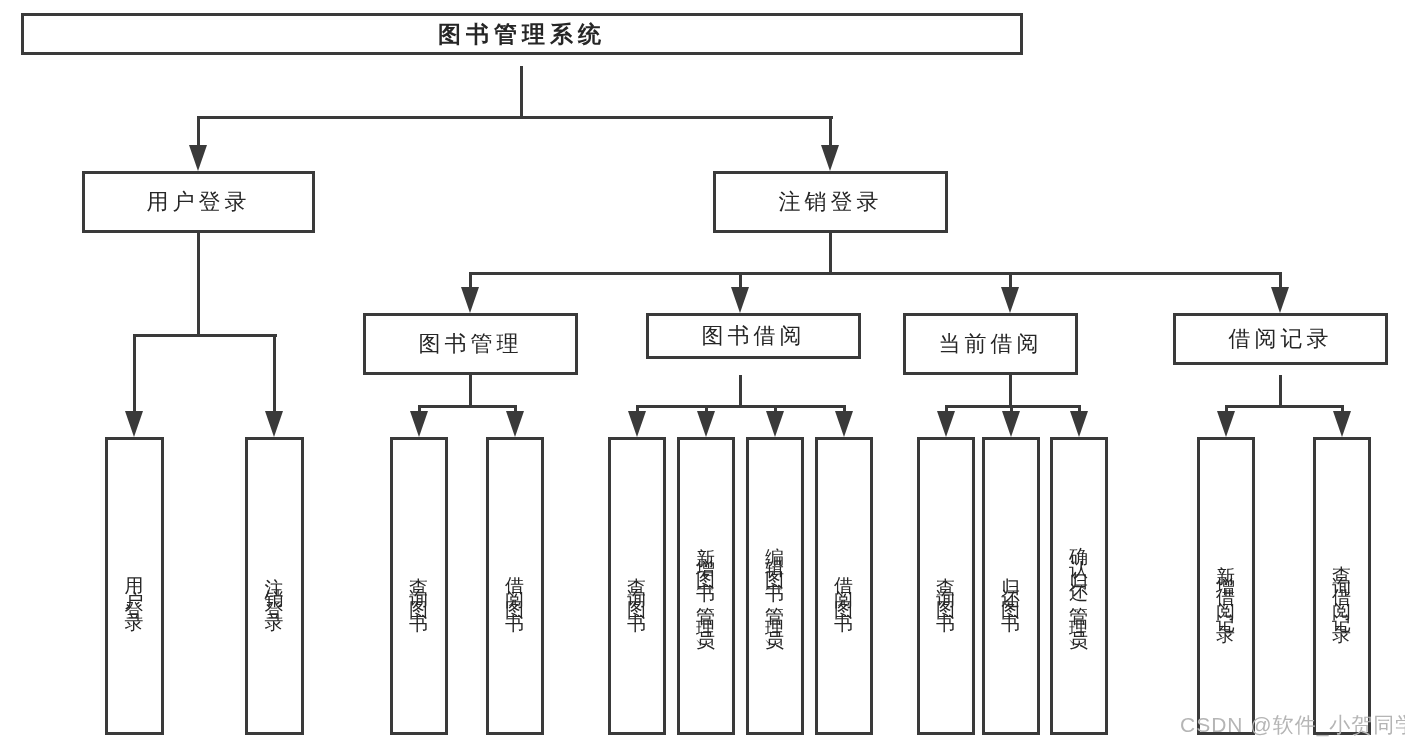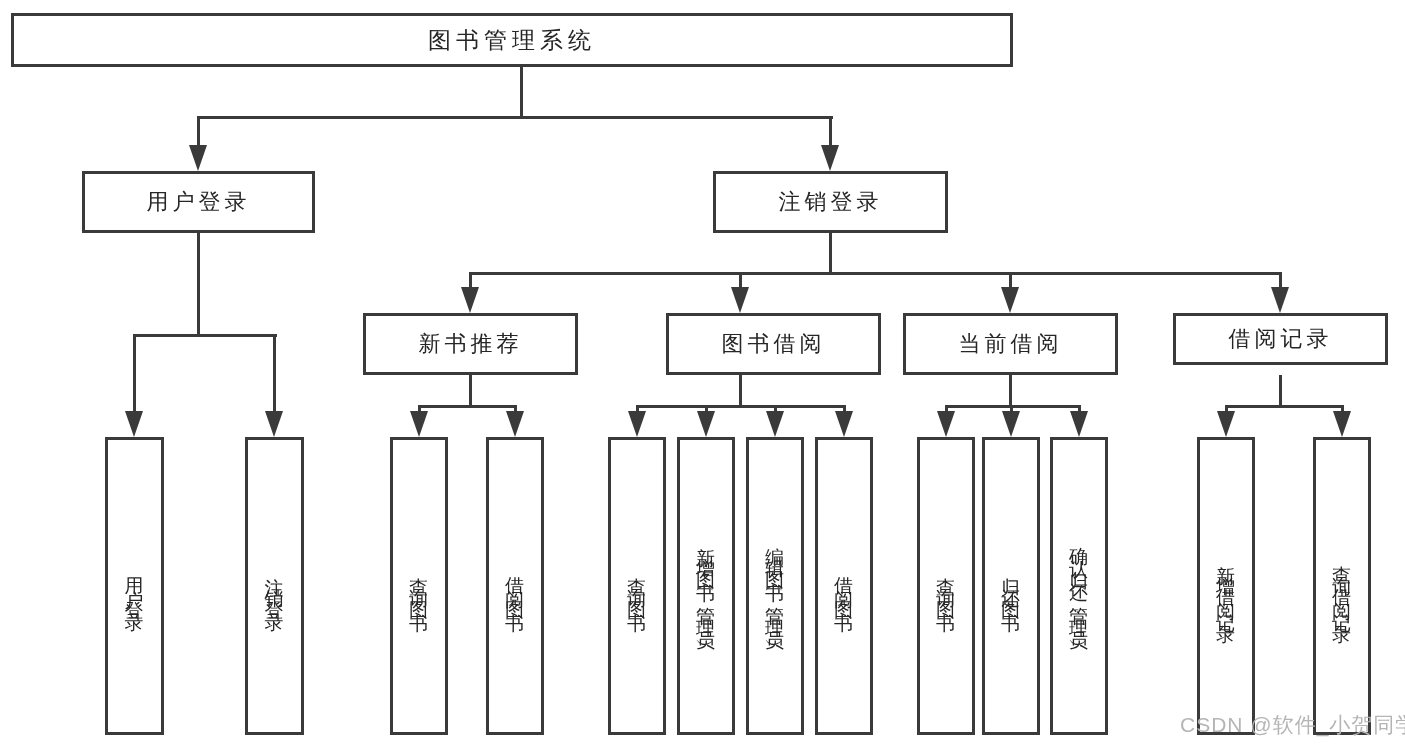--- a/index.html
+++ b/index.html
@@ -51,21 +51,21 @@
     letter-spacing: 1px;
     white-space: nowrap;
     z-index: 10;
   }
 </style>
 </head>
 <body>
 
 <div class="canvas">
 
-  <div class="box top" style="left:11px; top:13px; width:1002px; height:54px;">图书管理系统</div>
+  <div class="box top" style="left:21px; top:13px; width:1002px; height:42px;font-weight:bold;">图书管理系统</div>
 
   <div class="vl" style="left:520px; top:66px; height:53px;"></div>
   <div class="hl" style="left:197px; top:116px; width:636px;"></div>
   <div class="vl" style="left:197px; top:116px; height:31px;"></div>
   <div class="ar" style="left:189px; top:145px;"></div>
   <div class="vl" style="left:829px; top:116px; height:31px;"></div>
   <div class="ar" style="left:821px; top:145px;"></div>
 
   <div class="box" style="left:82px; top:171px; width:233px; height:62px;">用户登录</div>
   <div class="box" style="left:713px; top:171px; width:235px; height:62px;">注销登录</div>
@@ -81,23 +81,23 @@
   <div class="hl" style="left:469px; top:272px; width:813px;"></div>
   <div class="vl" style="left:469px; top:272px; height:17px;"></div>
   <div class="ar" style="left:461px; top:287px;"></div>
   <div class="vl" style="left:739px; top:272px; height:17px;"></div>
   <div class="ar" style="left:731px; top:287px;"></div>
   <div class="vl" style="left:1009px; top:272px; height:17px;"></div>
   <div class="ar" style="left:1001px; top:287px;"></div>
   <div class="vl" style="left:1279px; top:272px; height:17px;"></div>
   <div class="ar" style="left:1271px; top:287px;"></div>
 
-  <div class="box" style="left:363px; top:313px; width:215px; height:62px;">新书推荐</div>
-  <div class="box" style="left:666px; top:313px; width:215px; height:62px;">图书借阅</div>
-  <div class="box" style="left:903px; top:313px; width:215px; height:62px;">当前借阅</div>
+  <div class="box" style="left:363px; top:313px; width:215px; height:62px;">图书管理</div>
+  <div class="box" style="left:646px; top:313px; width:215px; height:46px;">图书借阅</div>
+  <div class="box" style="left:903px; top:313px; width:175px; height:62px;">当前借阅</div>
   <div class="box" style="left:1173px; top:313px; width:215px; height:52px;">借阅记录</div>
 
   <div class="vl" style="left:469px; top:375px; height:33px;"></div>
   <div class="hl" style="left:418px; top:405px; width:99px;"></div>
   <div class="vl" style="left:418px; top:405px; height:8px;"></div>
   <div class="ar" style="left:410px; top:411px;"></div>
   <div class="vl" style="left:514px; top:405px; height:8px;"></div>
   <div class="ar" style="left:506px; top:411px;"></div>
 
   <div class="vl" style="left:739px; top:375px; height:33px;"></div>

